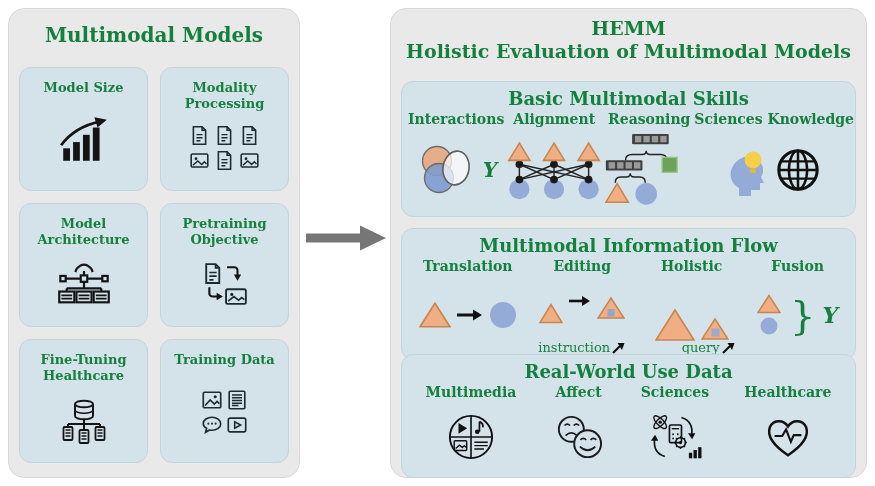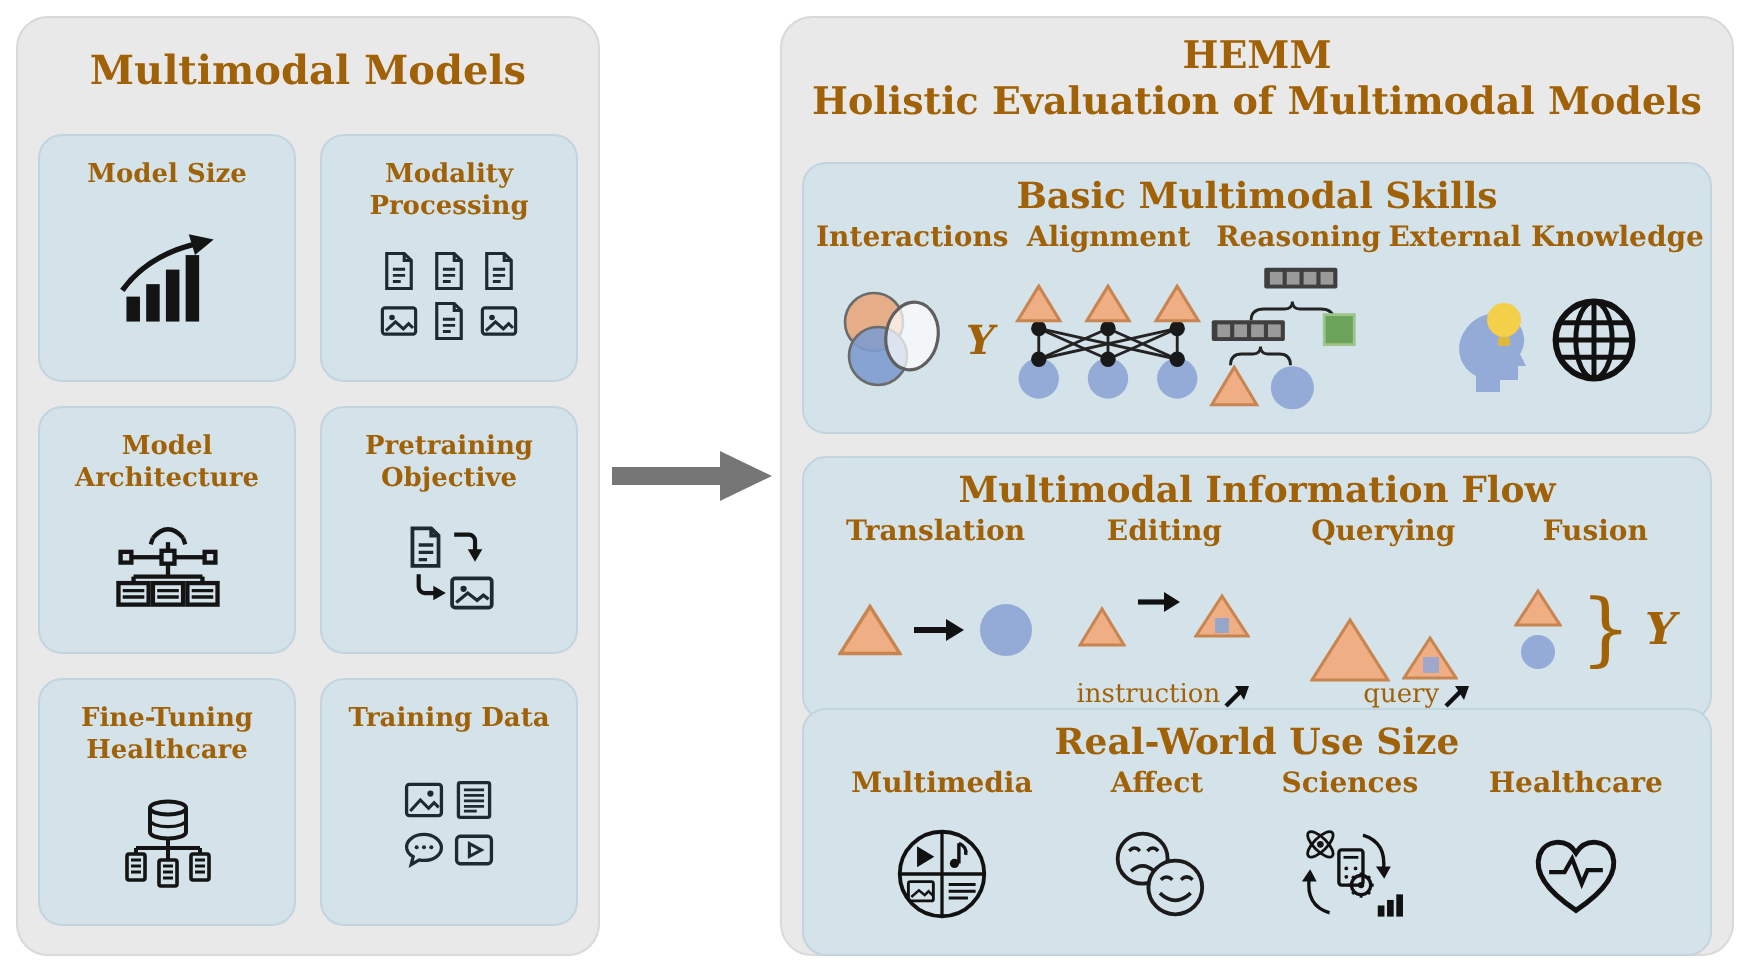--- a/index.html
+++ b/index.html
@@ -1,17 +1,17 @@
 <!DOCTYPE html>
 <html><head>
 <meta charset="utf-8">
 <style>
   html,body{margin:0;padding:0;background:#ffffff;}
   .canvas{position:relative;width:875px;height:486px;background:#ffffff;overflow:hidden;
-          font-family:"DejaVu Serif",serif;color:#a16207;border-radius:28px;}
+          font-family:"DejaVu Serif",serif;color:#15803d;border-radius:28px;}
   svg{display:block;}
 
   
   .left-panel{position:absolute;left:8px;top:8px;width:292px;height:470px;
     background:#e9e9e9;border:1px solid #d9d9d9;border-radius:16px;box-sizing:border-box;}
   .panel-title{text-align:center;font-weight:bold;font-size:20px;margin-top:14px;}
   .card-grid{position:absolute;left:10px;right:10px;top:58px;
     display:grid;grid-template-columns:1fr 1fr;grid-auto-rows:124px;gap:12px;}
   .card{background:#d4e2ea;border:1px solid #c2d4de;border-radius:12px;
     display:flex;flex-direction:column;align-items:center;box-sizing:border-box;padding-top:12px;}
@@ -277,21 +277,21 @@
                 <rect x="32" y="32.2" width="6.8" height="6.8" fill="#9a9a9a"></rect>
               <rect x="62" y="27" width="16" height="16" fill="#6ca35b" stroke="#9cc48b" stroke-width="1.5"></rect>
               <path d="M12 54 Q12 48 18 48 L24 48 Q28 48 28 44 Q28 48 32 48 L38 48 Q44 48 44 54" fill="none" stroke="#232323" stroke-width="1.5"></path>
               <polygon points="14,55 2,75 26,75" fill="#f0ae84" stroke="#c8854f" stroke-width="1.6"></polygon>
               <circle cx="45" cy="66" r="11.5" fill="#93abd6"></circle>
             </svg>
           </div>
         </div>
 
         <div class="item">
-          <div class="item-label">External Knowledge</div>
+          <div class="item-label">Sciences Knowledge</div>
           <div class="item-icon">
             <svg viewBox="0 0 42 52" width="42" height="52">
               <path d="M12 52 V44 C4 40 1 30 6 22 C11 13 23 10 30 15 C36 19 38 27 34 33 L37 39 H33 V46 H24 V52 Z" fill="#93abd6"></path>
               <circle cx="26" cy="16" r="8.5" fill="#f4cf4a"></circle>
               <rect x="23" y="24.5" width="6" height="4.5" rx="1" fill="#dcb93e"></rect>
             </svg>
             <svg viewBox="0 0 48 48" width="46" height="46">
               <circle cx="24" cy="24" r="20" fill="none" stroke="#111" stroke-width="3.2"></circle>
               <ellipse cx="24" cy="24" rx="9.5" ry="20" fill="none" stroke="#111" stroke-width="2.6"></ellipse>
               <line x1="6.2" y1="15" x2="41.8" y2="15" stroke="#111" stroke-width="2.6"></line>
@@ -343,21 +343,21 @@
           <div class="sub-label">
             <span>instruction</span>
             <svg viewBox="0 0 14 12" width="14" height="12">
                 <line x1="1" y1="11" x2="8" y2="4" stroke="#111" stroke-width="2.2"></line>
                 <polygon points="5.5,1 12.5,1 10,8" fill="#111"></polygon>
               </svg>
           </div>
         </div>
 
         <div class="item">
-          <div class="item-label">Querying</div>
+          <div class="item-label">Holistic</div>
           <div class="item-icon">
             <svg viewBox="0 0 40 34" width="40" height="34" style="align-self:flex-end">
                 <polygon points="20,2 1,32 39,32" fill="#f0ae84" stroke="#c8854f" stroke-width="1.6"></polygon>
               </svg>
             <svg viewBox="0 0 28 24" width="28" height="24" style="align-self:flex-end;margin-bottom:1px">
                 <polygon points="14,2 1,22 27,22" fill="#f0ae84" stroke="#c8854f" stroke-width="1.5"></polygon>
                 <rect x="10.5" y="11.5" width="8" height="8" fill="#9aa7cf" fill-opacity="0.95"></rect>
               </svg>
           </div>
           <div class="sub-label" style="margin-left:34px">
@@ -382,21 +382,21 @@
             </div>
             <span class="brace">}</span>
             <span class="annot" style="font-size:22px">Y</span>
           </div>
         </div>
 
       </div>
     </div>
 
     <div class="section sec-usecases">
-      <div class="section-title">Real-World Use Size</div>
+      <div class="section-title">Real-World Use Data</div>
       <div class="item-row">
 
         <div class="item">
           <div class="item-label">Multimedia</div>
           <div class="item-icon">
             <svg viewBox="0 0 50 50" width="48" height="48">
               <circle cx="25" cy="25" r="22" fill="none" stroke="#111" stroke-width="2"></circle>
               <line x1="25" y1="3" x2="25" y2="47" stroke="#111" stroke-width="1.7"></line>
               <line x1="3" y1="25" x2="47" y2="25" stroke="#111" stroke-width="1.7"></line>
               <polygon points="12,10.5 12,21.5 21,16" fill="#111"></polygon>

